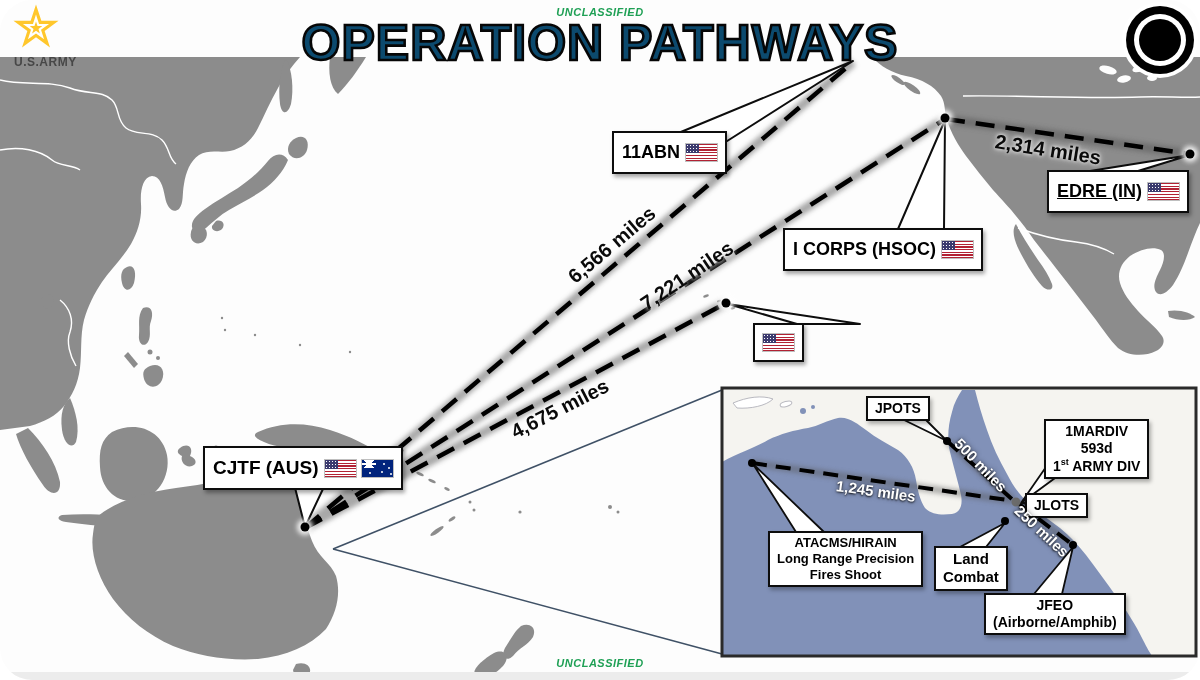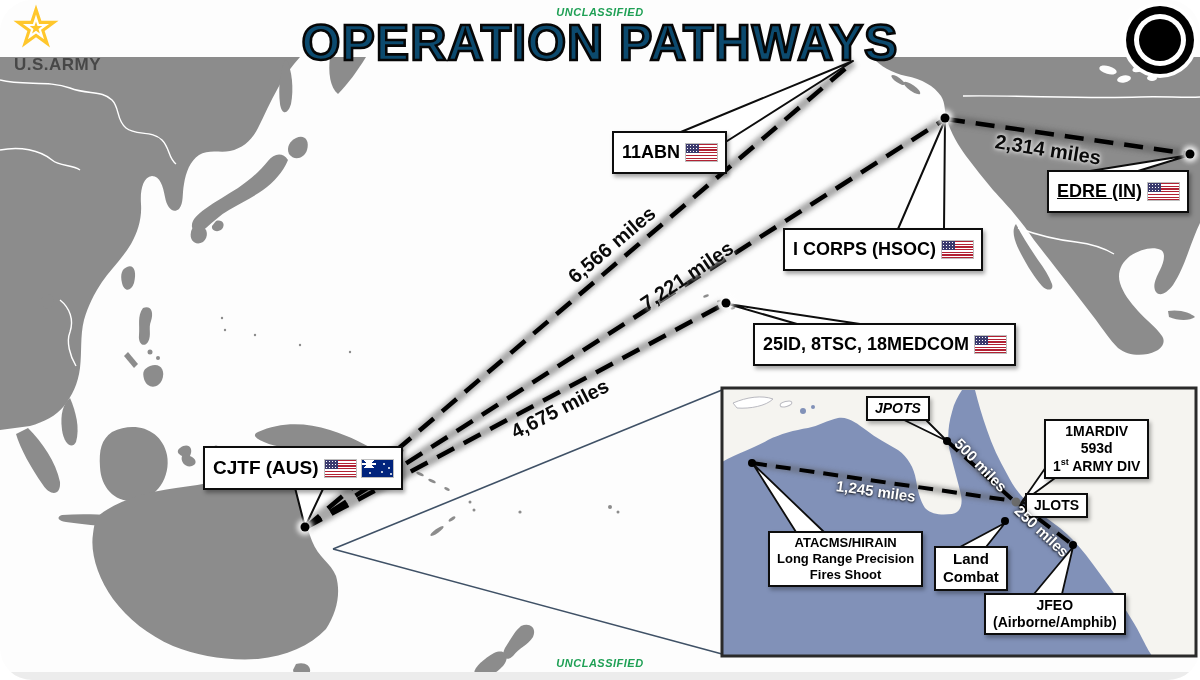--- a/index.html
+++ b/index.html
@@ -7,21 +7,21 @@
          font-family:"Liberation Sans", sans-serif;border-radius:32px;}
   svg{position:absolute;left:0;top:0;}
   
   .classif{position:absolute;left:50%;transform:translateX(-50%);font-size:11px;font-weight:bold;
            font-style:italic;color:#1fa055;letter-spacing:.5px;z-index:30;}
   .classif.top{top:6px;}
   .classif.bottom{top:657px;}
   .page-title{position:absolute;left:50%;top:14px;transform:translateX(-50%);z-index:25;
               font-size:50px;font-weight:bold;letter-spacing:1px;color:#0c4a6e;white-space:nowrap;
               -webkit-text-stroke:2.6px #060606;}
-  .army-wordmark{position:absolute;left:14px;top:55px;font-size:17px;font-weight:bold;color:#474747;
+  .army-wordmark{position:absolute;left:14px;top:55px;font-size:12px;font-weight:bold;color:#474747;
                  letter-spacing:.5px;z-index:26;}
   .army-star{position:absolute;left:8px;top:0;z-index:26;}
   .corps-logo{position:absolute;left:1118px;top:-2px;z-index:26;}
   
   .callout{position:absolute;display:flex;align-items:center;gap:6px;background:#fff;
            border:2px solid #0d0d0d;padding:9px 8px;font-weight:bold;font-size:18px;color:#000;
            white-space:nowrap;z-index:20;box-shadow:2px 3px 4px rgba(0,0,0,.35);}
   
   .route-label{position:absolute;font-weight:bold;font-size:20px;color:#0a0a0a;white-space:nowrap;
                z-index:15;text-shadow:0 0 4px rgba(255,255,255,.9),0 0 7px rgba(255,255,255,.8);}
@@ -277,35 +277,34 @@
   </div>
   <div class="callout" style="left:1047px;top:170px;text-decoration:underline;">
     <span>EDRE (IN)</span>
     <span class="flag flag-us"></span>
   </div>
   <div class="callout" style="left:783px;top:228px;">
     <span>I CORPS (HSOC)</span>
     <span class="flag flag-us"></span>
   </div>
   <div class="callout" style="left:753px;top:323px;">
-    <span>25ID, 8TSC, 18MEDCOM</span>
     <span class="flag flag-us"></span>
   </div>
   <div class="callout" style="left:203px;top:446px;font-size:19px;">
     <span>CJTF (AUS)</span>
     <span class="flag flag-us"></span>
     <span class="flag flag-au"></span>
   </div>
 
   <div class="route-label" style="left:612px;top:245px;transform:translate(-50%,-50%) rotate(-40deg);">6,566 miles</div>
   <div class="route-label" style="left:687px;top:276px;transform:translate(-50%,-50%) rotate(-34deg);">7,221 miles</div>
   <div class="route-label" style="left:560px;top:409px;transform:translate(-50%,-50%) rotate(-27deg);">4,675 miles</div>
   <div class="route-label" style="left:1048px;top:150px;transform:translate(-50%,-50%) rotate(9deg);">2,314 miles</div>
 
-  <div class="inset-box" style="left:866px;top:396px;font-style:italic;">JPOTS</div>
+  <div class="inset-box" style="left:866px;top:396px;">JPOTS</div>
 
   <div class="inset-box" style="left:1044px;top:419px;">
     <div>1MARDIV</div>
     <div>593d</div>
     <div><span>1</span><sup>st</sup><span> ARMY DIV</span></div>
   </div>
 
   <div class="inset-box" style="left:1025px;top:493px;">JLOTS</div>
 
   <div class="inset-box sm" style="left:768px;top:531px;">

